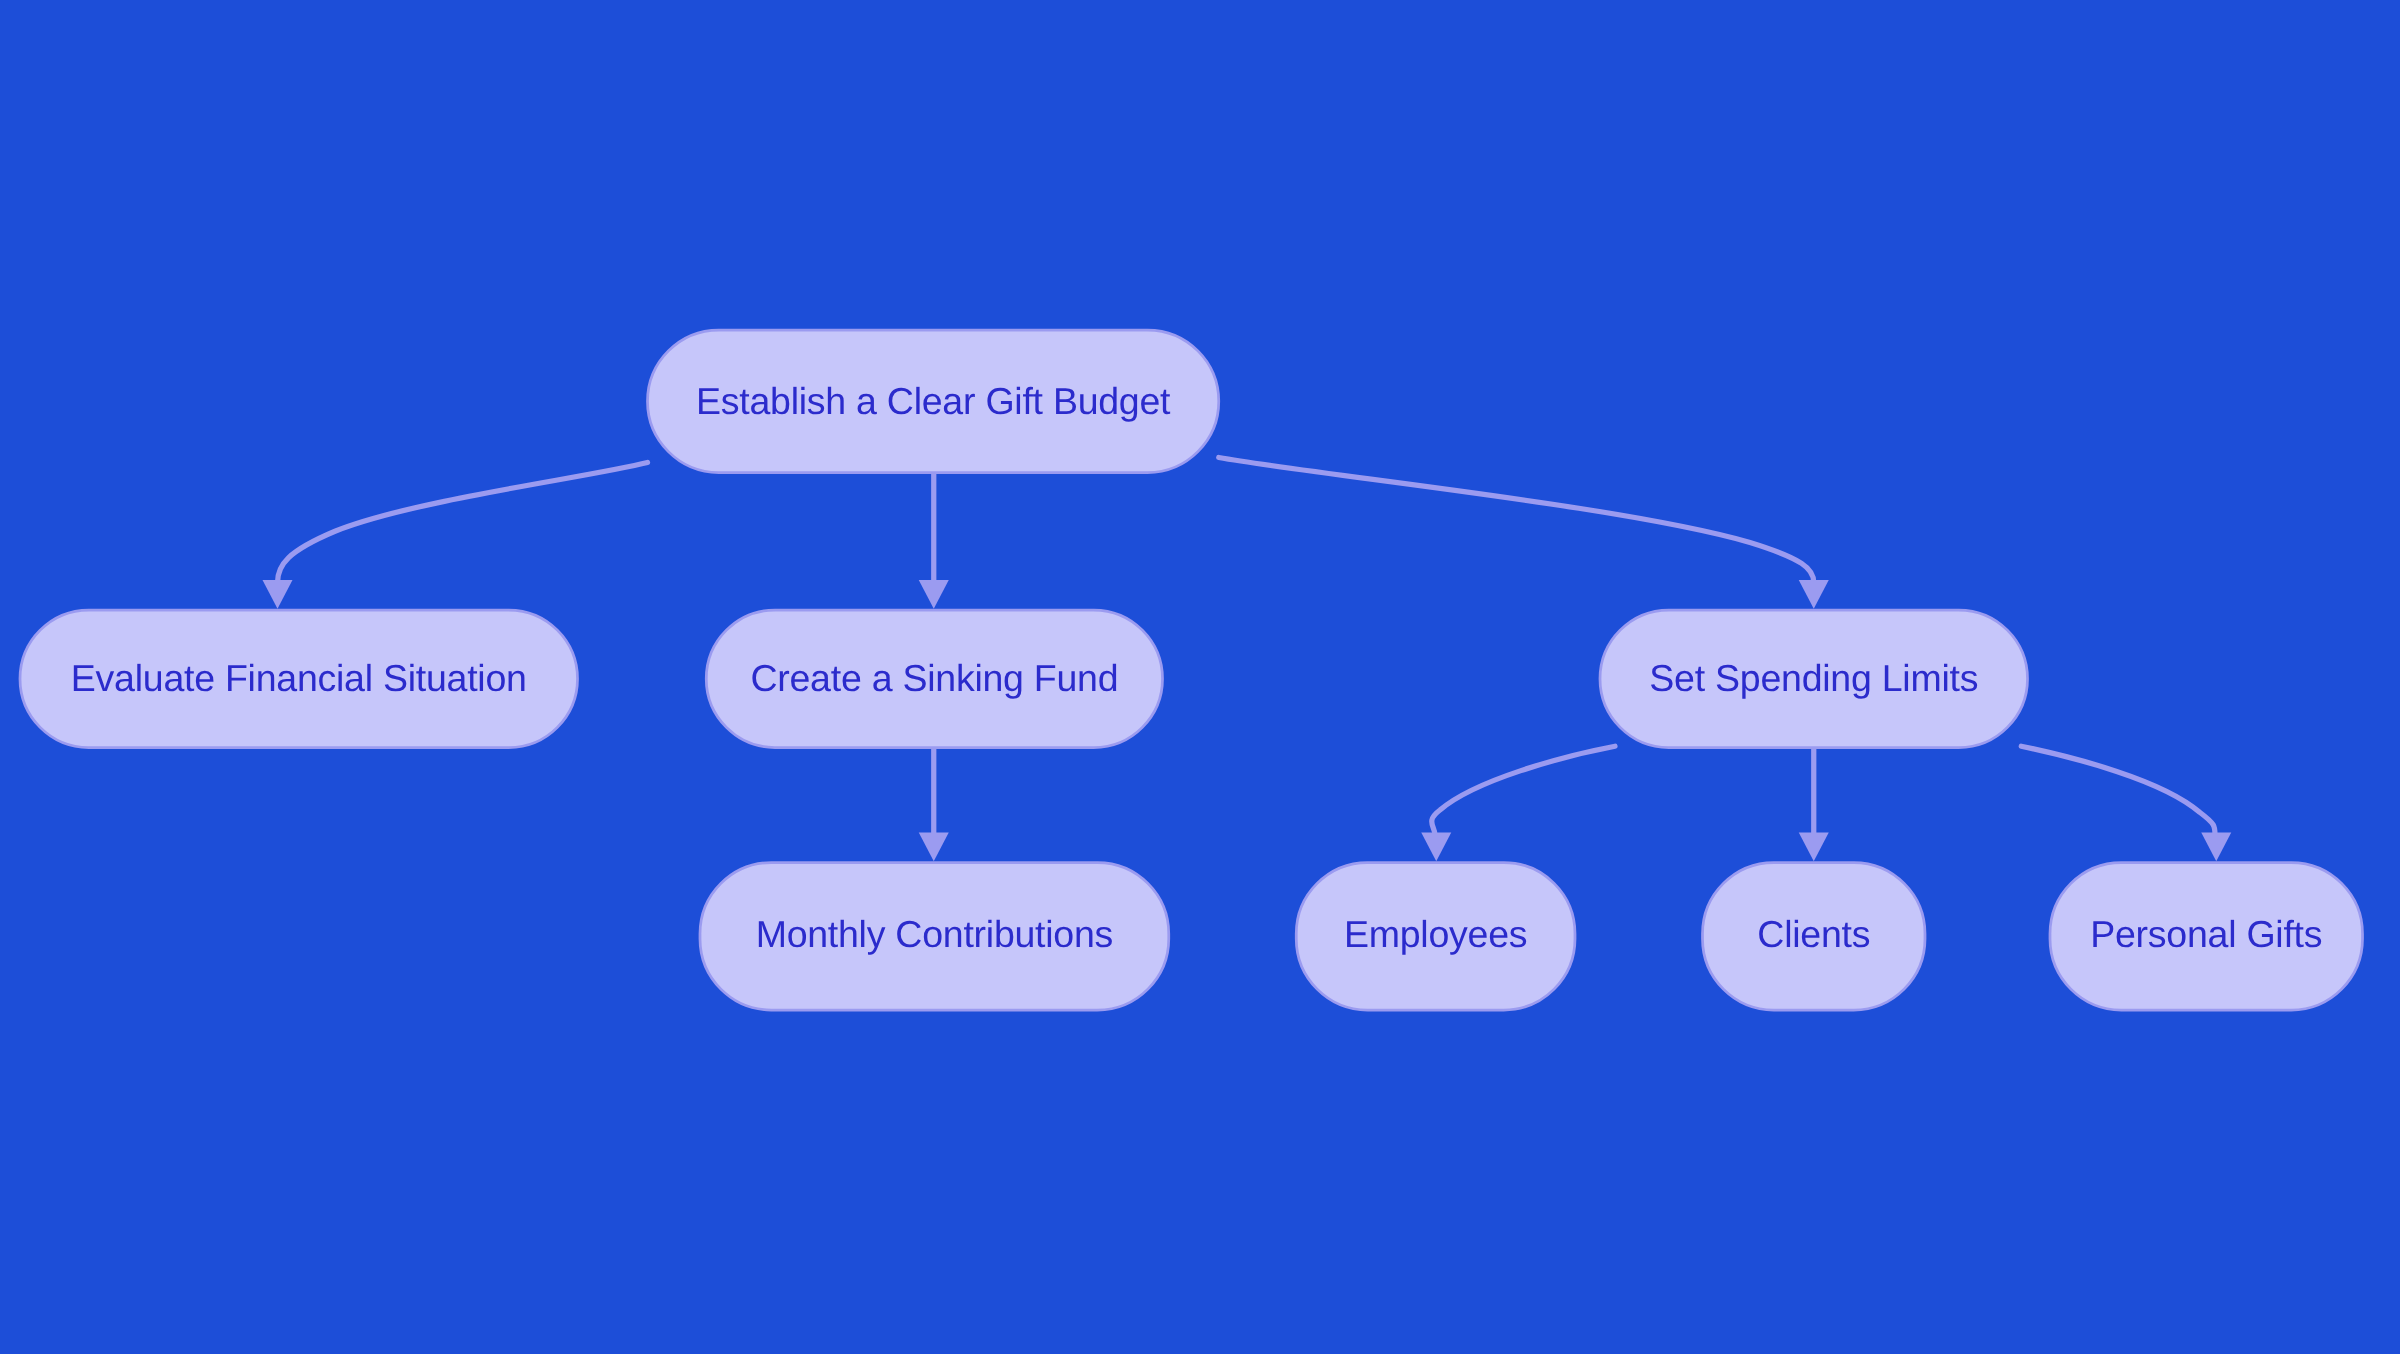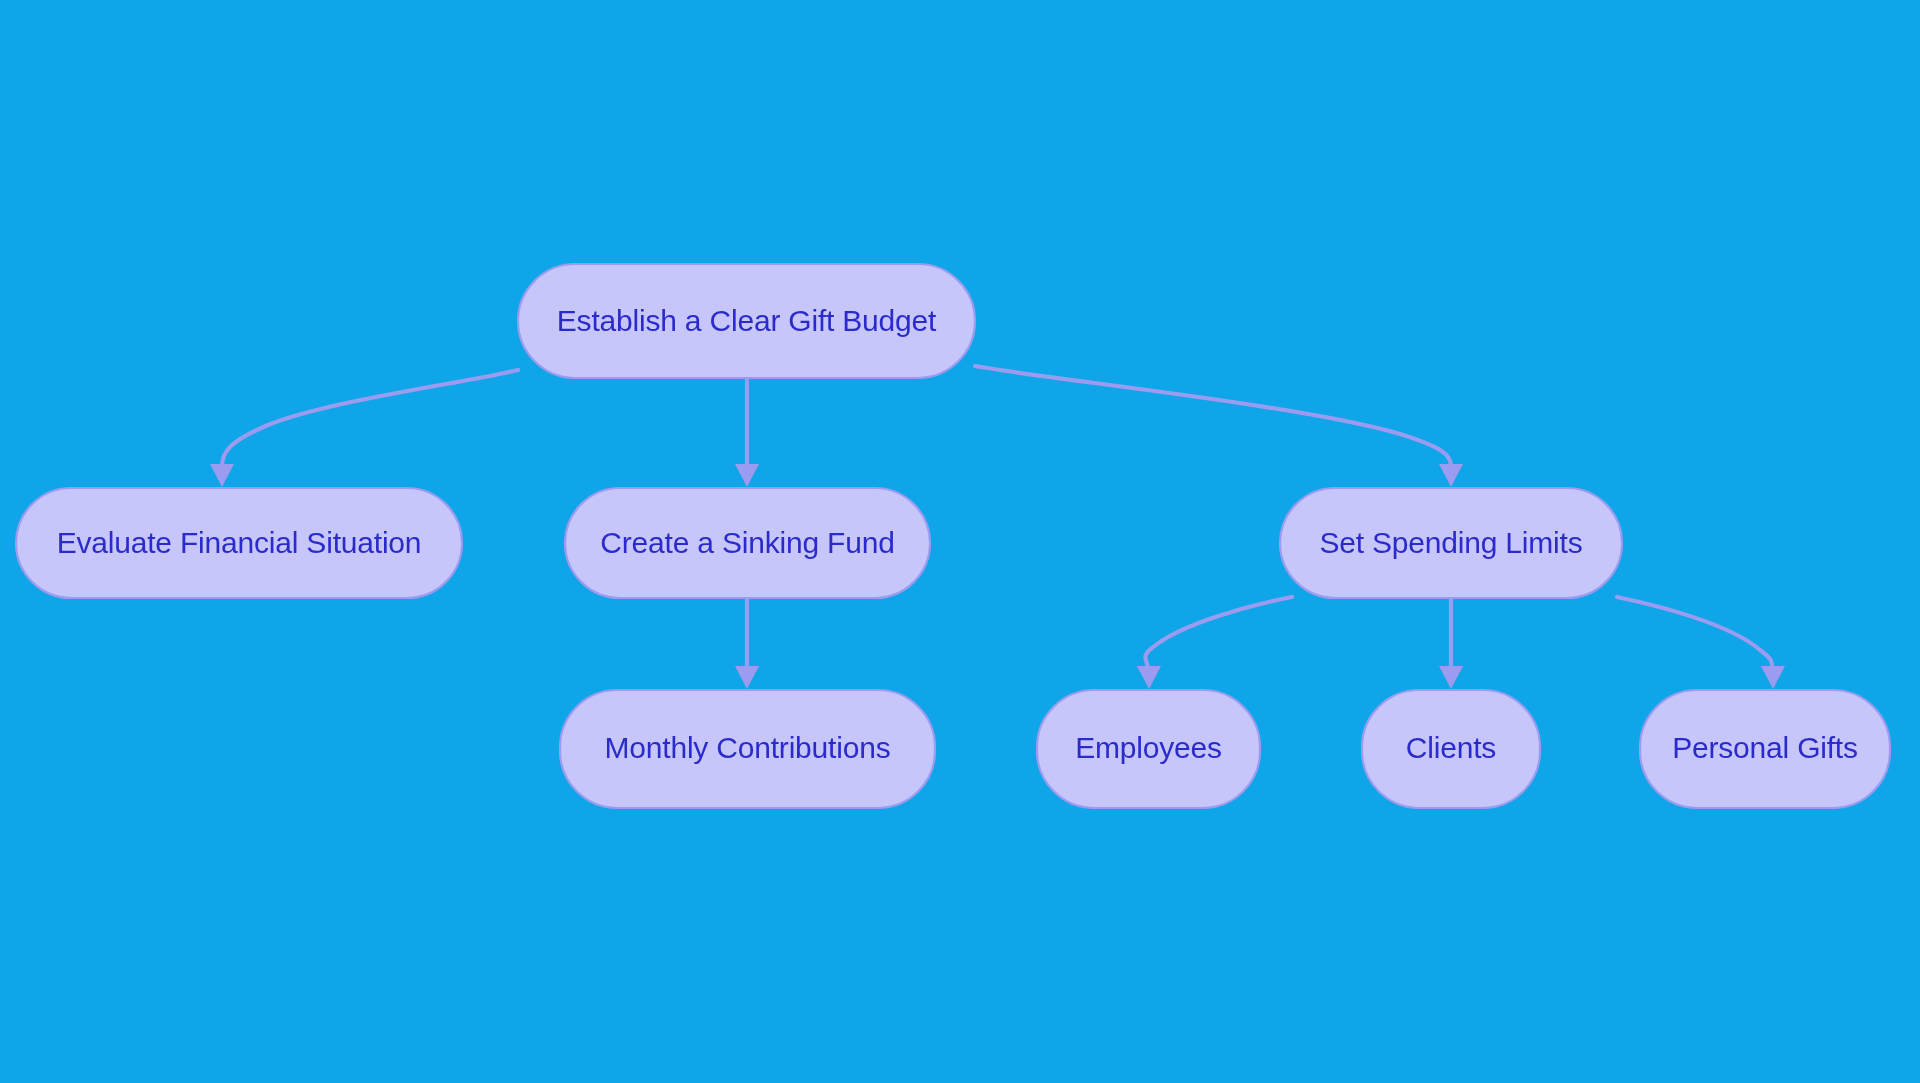--- a/index.html
+++ b/index.html
@@ -11,21 +11,21 @@
   body {
     width: 1920px;
     height: 1083px;
     overflow: hidden;
     font-family: "Liberation Sans", sans-serif;
   }
   #flow-root {
     position: relative;
     width: 1920px;
     height: 1083px;
-    background: #0ea5e9;
+    background: #1d4ed8;
   }
   #flow-svg {
     position: absolute;
     left: 0;
     top: 0;
     width: 1920px;
     height: 1083px;
     display: block;
   }
   .node-shape {

